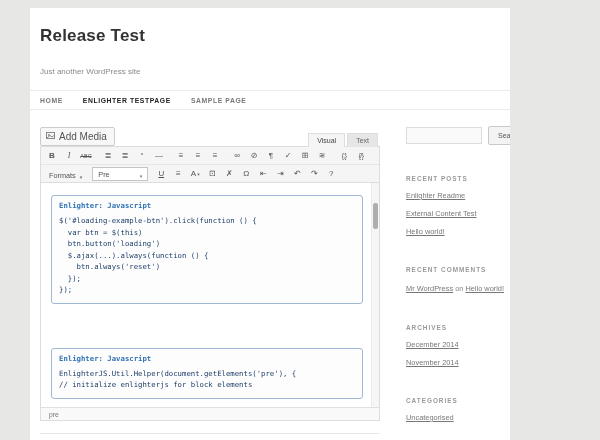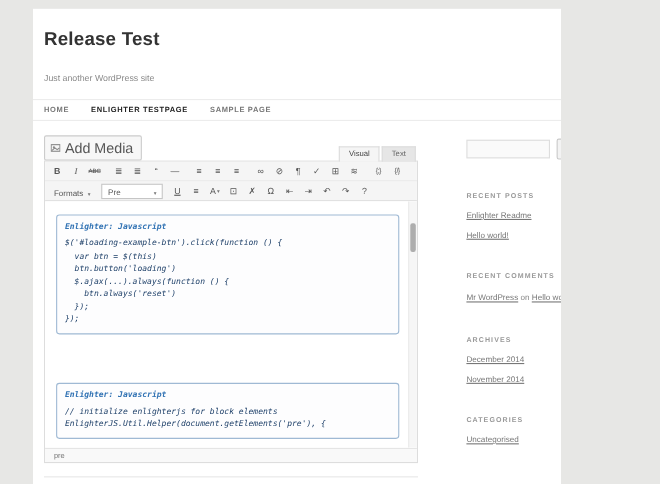--- a/index.html
+++ b/index.html
@@ -13,25 +13,25 @@
   .site-tagline { font-size:8px; color:#8a8a8a; margin-top:21px; }
 
   
   .main-nav { margin-top:14px; border-top:1px solid #ececec; border-bottom:1px solid #ececec; height:20px; display:flex; align-items:center; gap:20px; padding:0 10px; }
   .nav-item { font-size:6.8px; font-weight:bold; letter-spacing:0.6px; color:#777; text-decoration:none; cursor:pointer; }
   .nav-item.active { color:#222; }
 
   
   .columns { display:flex; padding:0 10px; margin-top:14px; }
   .editor-col { width:342px; }
-  .sidebar { margin-left:44px; width:146px; }
+  .sidebar { margin-left:26px; width:146px; }
 
   
   .media-row { display:flex; justify-content:space-between; align-items:flex-end; height:22px; }
-  .add-media-btn { display:flex; align-items:center; gap:4px; font-size:13px; color:#555; background:#f7f7f7; border:1px solid #ccc; border-radius:2px; padding:3px 7px 3px 5px; cursor:pointer; }
+  .add-media-btn { display:flex; align-items:center; gap:4px; font-size:10px; color:#555; background:#f7f7f7; border:1px solid #ccc; border-radius:2px; padding:3px 7px 3px 5px; cursor:pointer; }
   .tabs { display:flex; gap:2px; margin-right:2px; }
   .tab { font-size:7px; color:#666; padding:3px 8px; border:1px solid #ddd; border-bottom:none; background:#e6e6e6; cursor:pointer; position:relative; top:1px; }
   .tab.active { background:#f5f5f5; color:#444; }
 
   
   .editor-frame { border:1px solid #ddd; background:#fff; }
   .toolbar { background:#f5f5f5; display:flex; align-items:center; gap:1px; padding:2px 3px; height:18px; }
   .toolbar.row1 { border-bottom:1px solid #e6e6e6; }
   .toolbar.row2 { border-bottom:1px solid #ddd; }
   .tb-btn { width:16px; height:14px; display:flex; align-items:center; justify-content:center; font-size:8px; color:#555; background:transparent; border:1px solid transparent; cursor:pointer; flex:0 0 auto; }
@@ -43,21 +43,21 @@
   .dropdown { display:flex; align-items:flex-end; gap:4px; font-size:7.3px; color:#555; padding:1px 5px; height:14px; cursor:pointer; }
   .dropdown .arrow { font-size:5px; color:#777; }
   .dropdown.boxed { background:#fff; border:1px solid #c5c5c5; width:56px; justify-content:space-between; margin:0 4px; }
   .color-caret { font-size:5px; margin-left:1px; color:#777; }
 
   
   .content { position:relative; height:224px; background:#fff; padding:12px 16px 6px 10px; overflow:hidden; }
   .scrollbar { position:absolute; top:0; right:0; bottom:0; width:8px; background:#f6f6f6; border-left:1px solid #ebebeb; }
   .scroll-thumb { position:absolute; top:20px; left:1px; width:5px; height:26px; background:#aeaeae; border-radius:2px; cursor:pointer; }
 
-  .codeblock { border:1px solid #9fb9d4; border-radius:3px; background:#fdfdfe; padding:5px 7px 7px 7px; width:312px;font-style:italic; }
+  .codeblock { border:1px solid #9fb9d4; border-radius:3px; background:#fdfdfe; padding:5px 7px 7px 7px; width:312px; }
   .codeblock + .codeblock { margin-top:44px; }
   .cb-title { font-family:"DejaVu Sans Mono", monospace; font-size:7.3px; font-weight:bold; color:#3273b4; margin-bottom:5px; }
   .cl { font-family:"DejaVu Sans Mono", monospace; font-size:7.3px; color:#1d3f68; line-height:11.5px; white-space:pre; }
 
   .statusbar { border-top:1px solid #e0e0e0; background:#f9f9f9; height:13px; display:flex; align-items:center; padding-left:8px; }
   .status-path { font-size:6.8px; color:#777; }
   .below-line { margin-top:12px; border-top:1px solid #e7e7e7; height:1px; }
 
   
   .search-row { display:flex; gap:6px; align-items:center; margin-top:2px; }
@@ -165,22 +165,22 @@
             <div class="cl">  var btn = $(this)</div>
             <div class="cl">  btn.button('loading')</div>
             <div class="cl">  $.ajax(...).always(function () {</div>
             <div class="cl">    btn.always('reset')</div>
             <div class="cl">  });</div>
             <div class="cl">});</div>
           </div>
 
           <div class="codeblock">
             <div class="cb-title">Enlighter: Javascript</div>
+            <div class="cl">EnlighterJS.Util.Helper(document.getElements('pre'), {</div>
             <div class="cl">// initialize enlighterjs for block elements</div>
-            <div class="cl">EnlighterJS.Util.Helper(document.getElements('pre'), {</div>
           </div>
 
           <div class="scrollbar">
             <div class="scroll-thumb"></div>
           </div>
         </div>
 
         <div class="statusbar">
           <span class="status-path">pre</span>
         </div>
@@ -192,20 +192,21 @@
 
     <div class="sidebar">
 
       <div class="search-row">
         <input class="search-input" style="">
         <button class="search-btn">Search</button>
       </div>
 
       <div class="widget-heading">RECENT POSTS</div>
       <a class="widget-link">Enlighter Readme</a>
+      <a class="widget-link">External Content Test</a>
       <a class="widget-link">Hello world!</a>
 
       <div class="widget-heading">RECENT COMMENTS</div>
       <div class="comment-line">
         <a>Mr WordPress</a><span> on </span><a>Hello world!</a>
       </div>
 
       <div class="widget-heading">ARCHIVES</div>
       <a class="widget-link">December 2014</a>
       <a class="widget-link">November 2014</a>

